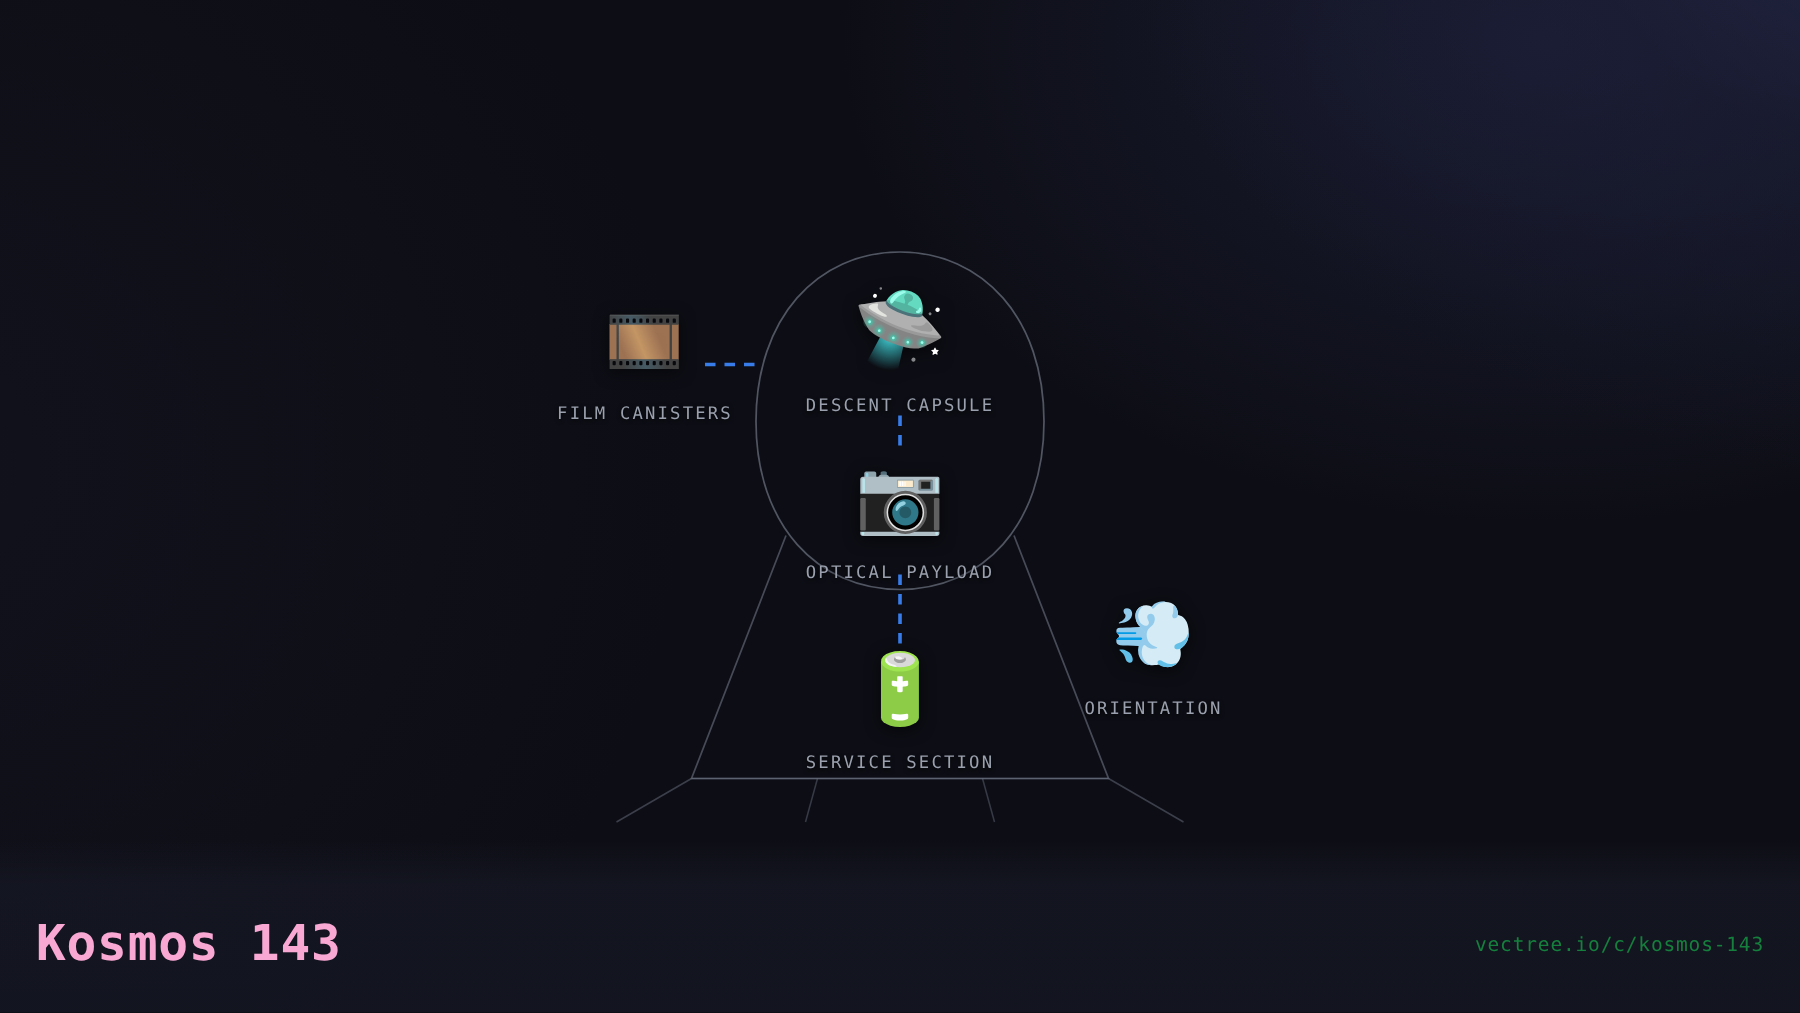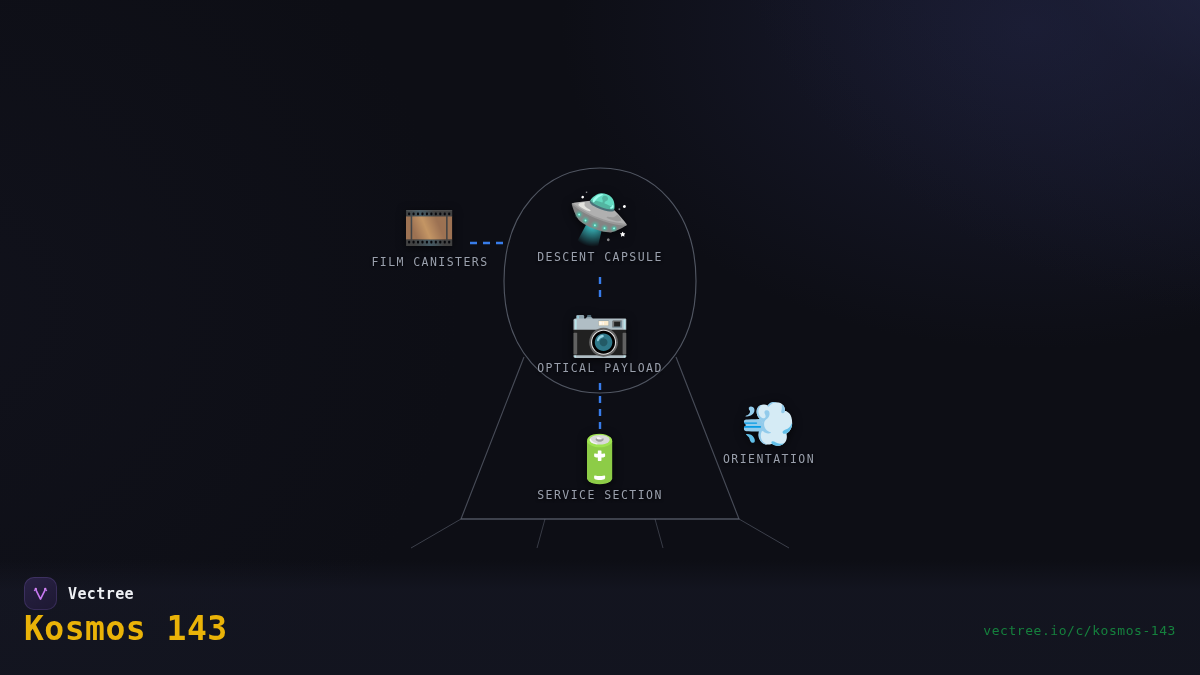--- a/index.html
+++ b/index.html
@@ -41,21 +41,21 @@
     transform:translate(-50%,0);
     user-select:none;
   }
   .node-icon{
     line-height:1;
     text-align:center;
     font-family:"DejaVu Sans","Liberation Sans",sans-serif;
     filter:drop-shadow(0 2px 5px rgba(0,0,0,0.65));
   }
   .node-label{
-    margin-top:6px;
+    margin-top:19px;
     font-family:"DejaVu Sans Mono","Liberation Mono",monospace;
     font-size:11.5px;
     letter-spacing:1.45px;
     color:#9aa0ad;
     white-space:nowrap;
     text-transform:uppercase;
     text-shadow:0 1px 3px rgba(0,0,0,0.8);
     text-align:right;
   }
 
@@ -84,21 +84,21 @@
     box-shadow:inset 0 0 0 1px rgba(140,110,210,0.22);
     display:flex; align-items:center; justify-content:center;
   }
   #brand-name{
     font-family:"DejaVu Sans Mono","Liberation Mono",monospace;
     font-size:15px; font-weight:bold; color:#eef0f4; letter-spacing:0.4px;
   }
   #project-title{
     position:absolute; left:24px; top:46px;
     font-family:"DejaVu Sans Mono","Liberation Mono",monospace;
-    font-size:33px; font-weight:bold; color:#eab308; letter-spacing:0.5px;
+    font-size:33px; font-weight:bold; color:#f9a8d4; letter-spacing:0.5px;
   }
   #site-url{
     position:absolute; right:24px; top:60px;
     font-family:"DejaVu Sans Mono","Liberation Mono",monospace;
     font-size:13px; color:#15803d; letter-spacing:0.55px;
   }
 </style>
 </head>
 <body>
 
@@ -153,30 +153,18 @@
 
   <div class="node" id="node-orientation">
     <div class="node-icon">💨</div>
     <div class="node-label">ORIENTATION</div>
   </div>
 
 </div>
 
 <div id="footer">
 
-  <div id="brand">
-    <div id="brand-mark">
-      <svg width="19" height="19" viewBox="0 0 24 24" aria-hidden="true">
-        <path d="M6 7 L12 19 L18 7" fill="none" stroke="#c678f0" stroke-width="2.1" stroke-linecap="round" stroke-linejoin="round"></path>
-        <circle cx="6" cy="6.2" r="1.5" fill="#d98bf5"></circle>
-        <circle cx="18" cy="6.2" r="1.5" fill="#d98bf5"></circle>
-        <path d="M4.2 8.4 L6 6.4" stroke="#c678f0" stroke-width="1.3" stroke-linecap="round"></path>
-        <path d="M19.8 8.4 L18 6.4" stroke="#c678f0" stroke-width="1.3" stroke-linecap="round"></path>
-      </svg>
-    </div>
-    <div id="brand-name">Vectree</div>
-  </div>
 
   <div id="project-title">Kosmos 143</div>
 
   <div id="site-url">vectree.io/c/kosmos-143</div>
 
 </div>
 
 </body></html>

